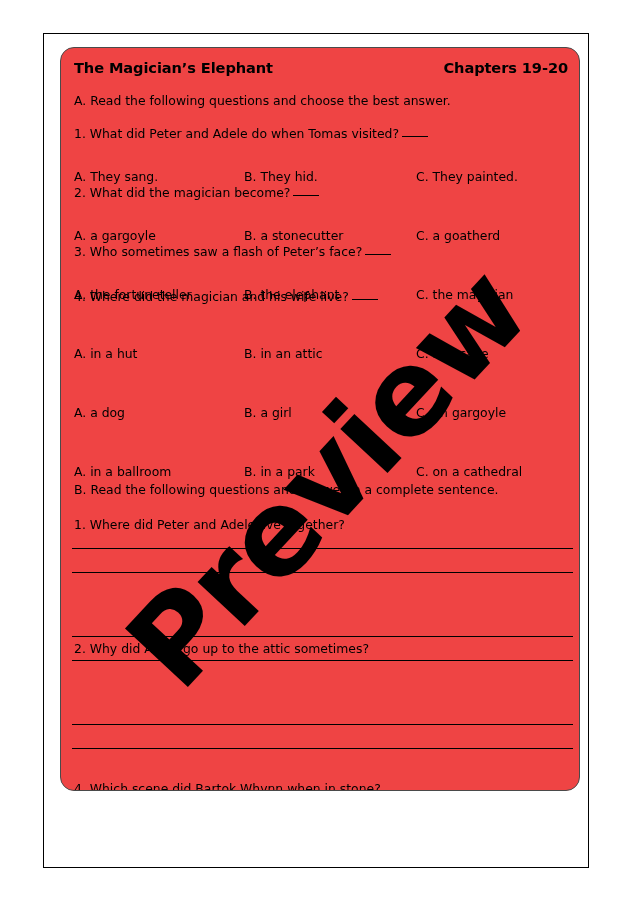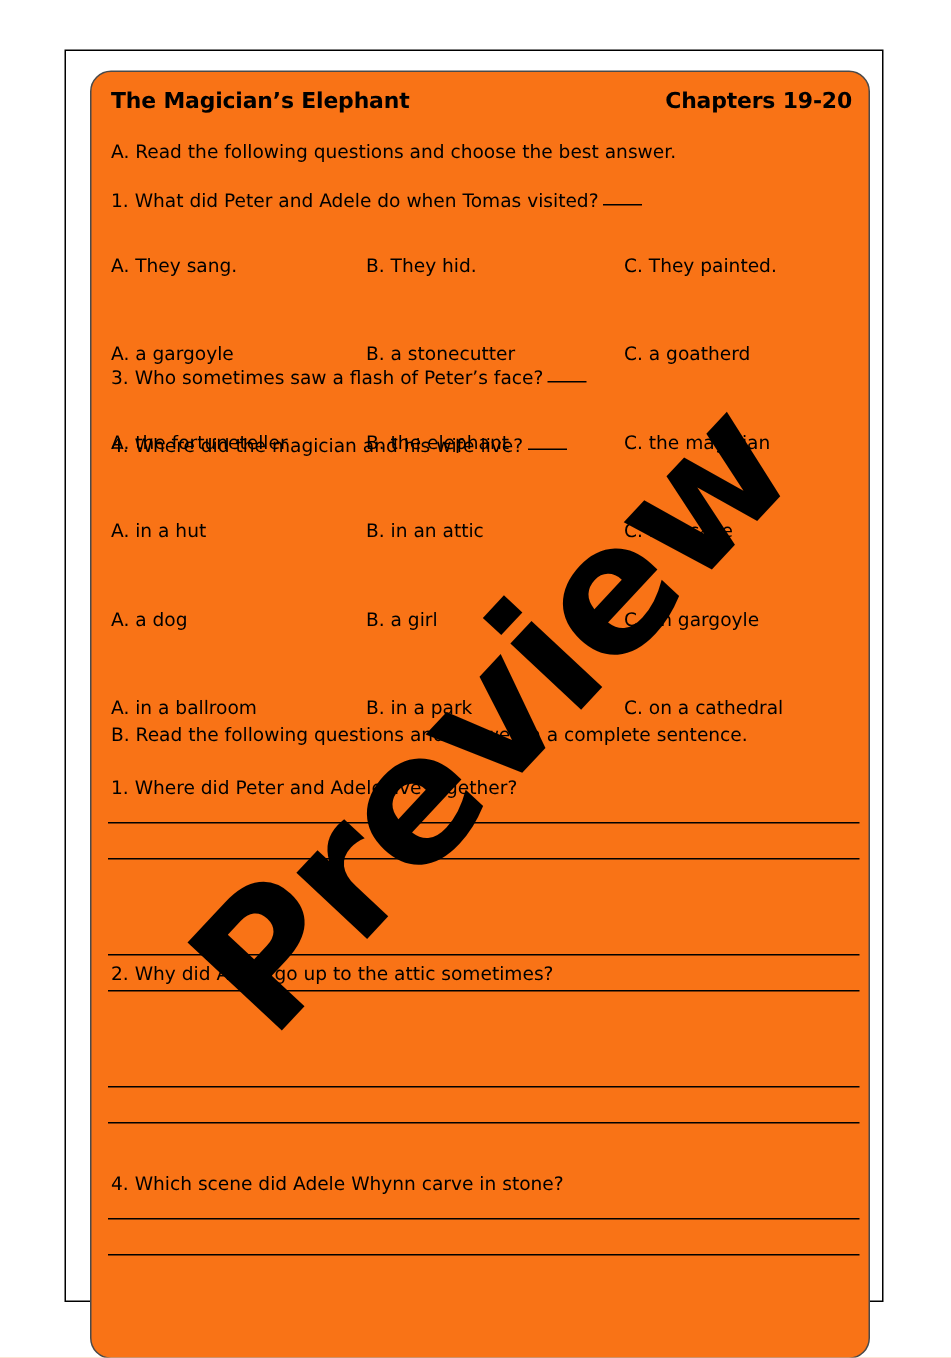--- a/index.html
+++ b/index.html
@@ -32,25 +32,25 @@
     border: 1.6px solid #000000;
     box-sizing: border-box;
     background: #ffffff;
   }
 
   #inner-frame {
     position: absolute;
     left: 60px;
     top: 47px;
     width: 520px;          
-    height: 859px;         
+    height: 744px;         
     border: 1.3px solid #4a4a4a;
     border-radius: 14px;
     box-sizing: border-box;
-    background: #f97316;
+    background: #ef4444;
     overflow: hidden;
   }
 
   
   #content {
     position: absolute;
     left: 0;
     top: 0;
     width: 520px;
     height: 804px;
@@ -165,20 +165,24 @@
       <div class="line question" style="top:78px;">
         <span>1. </span>
         <span>What did Peter and Adele do when Tomas visited?</span><span class="blank"></span>
       </div>
       <div class="options" style="top:101px;">
         <span class="opt opt-a">A. They sang.</span>
         <span class="opt opt-b">B. They hid.</span>
         <span class="opt opt-c">C. They painted.</span>
       </div>
 
+      <div class="line question" style="top:137px;">
+        <span>2. </span>
+        <span>What did the magician become?</span><span class="blank"></span>
+      </div>
       <div class="options" style="top:160px;">
         <span class="opt opt-a">A. a gargoyle</span>
         <span class="opt opt-b">B. a stonecutter</span>
         <span class="opt opt-c">C. a goatherd</span>
       </div>
 
       <div class="line question" style="top:196px;">
         <span>3. </span>
         <span>Who sometimes saw a flash of Peter’s face?</span><span class="blank"></span>
       </div>
@@ -224,21 +228,21 @@
         <span>Why did Adele go up to the attic sometimes?</span>
       </div>
       <div class="rule" style="top:588px;"></div>
       <div class="rule" style="top:612px;"></div>
 
       <div class="rule" style="top:676px;"></div>
       <div class="rule" style="top:700px;"></div>
 
       <div class="line question" style="top:733px;">
         <span>4. </span>
-        <span>Which scene did Adele Whynn carve in stone?</span>
+        <span>Which scene did Bartok Whynn when in stone?</span>
       </div>
       <div class="rule" style="top:764px;"></div>
       <div class="rule" style="top:788px;"></div>
 
     </div>
   </div>
 
   <div id="watermark">
     <span class="wm-text">Preview</span>
   </div>

